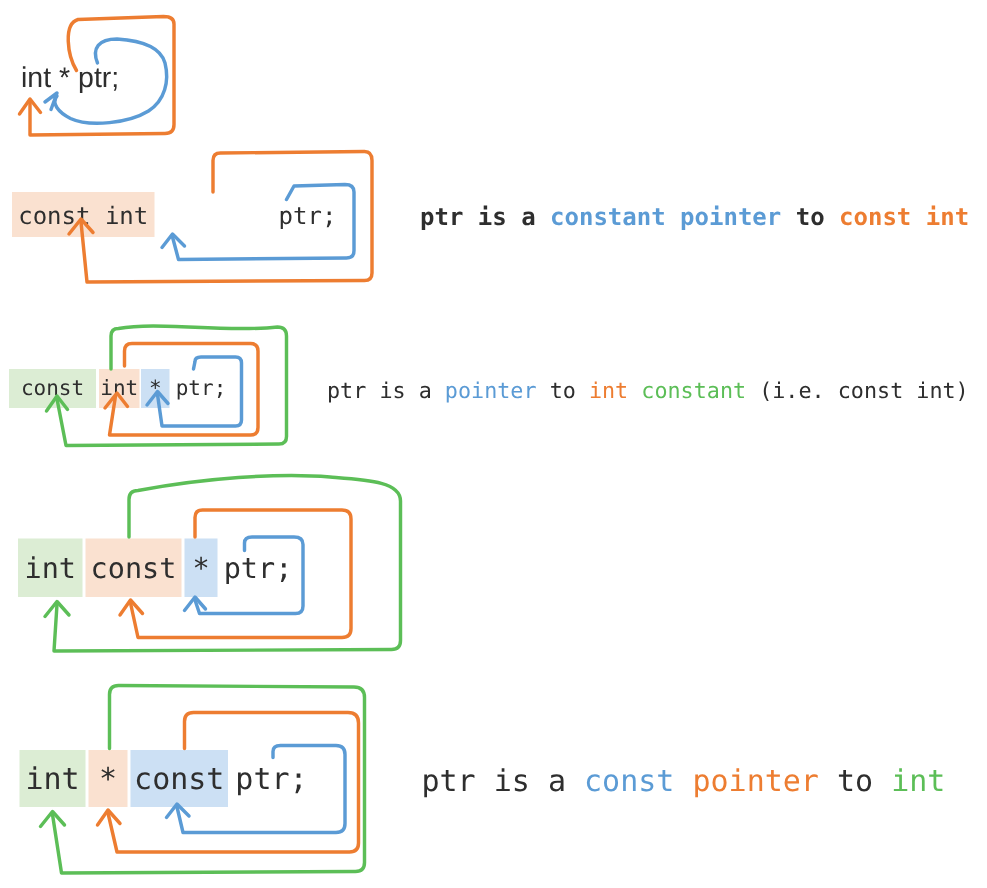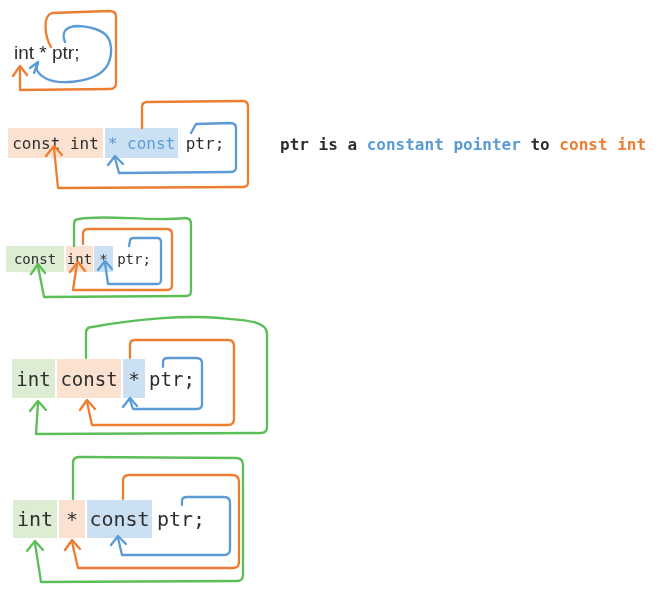--- a/index.html
+++ b/index.html
@@ -30,42 +30,43 @@
 </style>
 </head>
 <body>
 
 <div class="canvas">
 
   <div class="tok sans" style="left:14px;top:41px;height:24px;font-size:19px;">int * ptr;</div>
 
 
   <div class="tok mono bg-peach" style="left:8px;top:128px;width:95px;height:30px;font-size:16px;">const int</div>
-  <div class="tok mono bg-blue c-blue" style="left:105px;top:128px;width:73px;height:30px;font-size:16px;">* const</div>
   <div class="tok mono" style="left:182px;top:128px;width:46px;height:30px;font-size:16px;">ptr;</div>
 
   <div class="expl mono" style="left:280px;top:135px;font-size:16px;font-weight:bold;"><span class="c-dark">ptr is a </span><span class="c-blue">constant pointer</span><span class="c-dark"> to </span><span class="c-orange">const int</span></div>
 
   <div class="tok mono bg-green" style="left:6px;top:246px;width:58px;height:26px;font-size:14px;">const</div>
   <div class="tok mono bg-peach" style="left:66px;top:246px;width:27px;height:26px;font-size:14px;">int</div>
   <div class="tok mono bg-blue" style="left:94px;top:246px;width:19px;height:26px;font-size:14px;">*</div>
   <div class="tok mono" style="left:115px;top:246px;width:38px;height:26px;font-size:14px;">ptr;</div>
 
+  <div class="expl mono" style="left:218px;top:253px;font-size:14.5px;"><span class="c-dark">ptr is a </span><span class="c-blue">pointer</span><span class="c-dark"> to </span><span class="c-orange">int</span><span class="c-dark"> </span><span class="c-green">constant</span><span class="c-dark"> (i.e. const int)</span></div>
 
   <div class="tok mono bg-green" style="left:12px;top:359px;width:43px;height:39px;font-size:19px;">int</div>
   <div class="tok mono bg-peach" style="left:57px;top:359px;width:64px;height:39px;font-size:19px;">const</div>
   <div class="tok mono bg-blue" style="left:123px;top:359px;width:22px;height:39px;font-size:19px;">*</div>
   <div class="tok mono" style="left:148px;top:359px;width:48px;height:39px;font-size:19px;">ptr;</div>
 
 
   <div class="tok mono bg-green" style="left:13px;top:500px;width:44px;height:38px;font-size:20px;">int</div>
   <div class="tok mono bg-peach" style="left:59px;top:500px;width:26px;height:38px;font-size:20px;">*</div>
   <div class="tok mono bg-blue" style="left:87px;top:500px;width:65px;height:38px;font-size:20px;">const</div>
   <div class="tok mono" style="left:156px;top:500px;width:50px;height:38px;font-size:20px;">ptr;</div>
 
+  <div class="expl mono" style="left:281px;top:508px;font-size:20px;"><span class="c-dark">ptr is a </span><span class="c-blue">const</span><span class="c-dark"> </span><span class="c-orange">pointer</span><span class="c-dark"> to </span><span class="c-green">int</span></div>
 
   <svg class="arrows" width="658" height="592" viewBox="0 0 658 592">
 
     <g>
       <path class="st-orange" d="M51,47 C45,37 42,16 52,13 L109,11 Q116,11 116,16 L116,83 Q116,89 110,89 L20,90 L20,68"></path>
       <path class="st-orange" d="M13,76 L20,66 L27,75"></path>
     </g>
     <g>
       <path class="st-blue" d="M65,42 C61,32 66,26 78,26 C94,27 107,31 110,42 C113,54 110,67 99,74 C86,82 60,85 47,79 C39,75 34,69 38,64"></path>
       <path class="st-blue" d="M30,68 L38,62 L34,73"></path>

